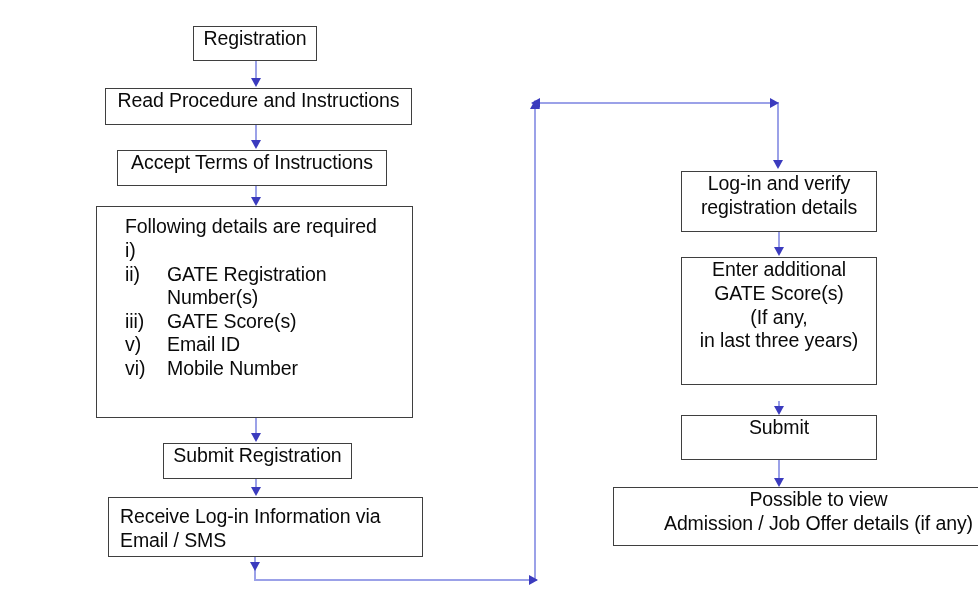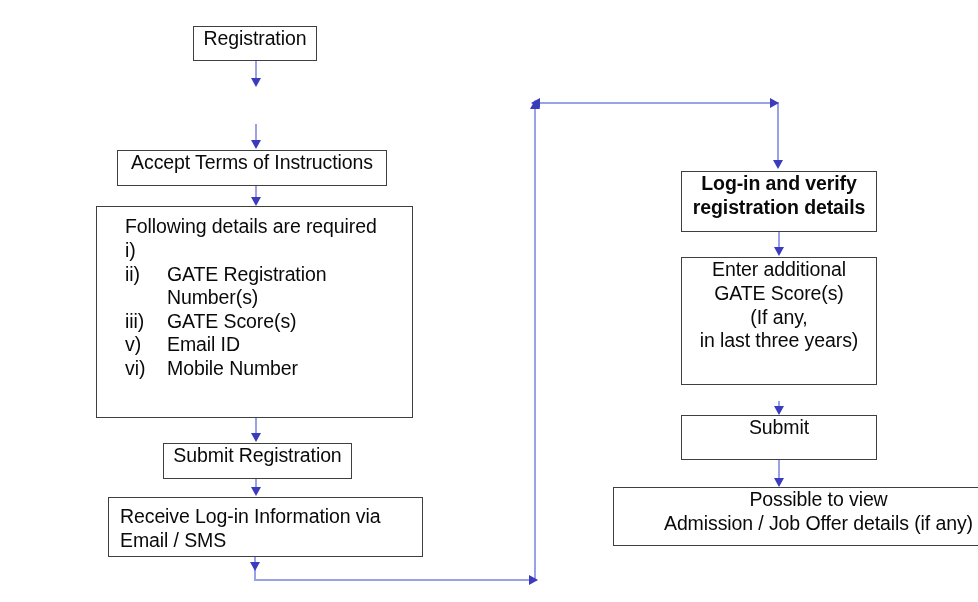--- a/index.html
+++ b/index.html
@@ -151,20 +151,23 @@
   <div class="conn-v" style="left:778px; top:401px; height:8px;"></div>
   <div class="arrow down" style="left:773.5px; top:406px;"></div>
 
   <div class="conn-v" style="left:778px; top:445px; height:36px;"></div>
   <div class="arrow down" style="left:773.5px; top:478px;"></div>
 
   <div class="node" style="left:193px; top:26px; width:124px; height:35px;">
     <span class="txt">Registration</span>
   </div>
 
+  <div class="node" style="left:105px; top:88px; width:307px; height:37px;">
+    <span class="txt">Read Procedure and Instructions</span>
+  </div>
 
   <div class="node" style="left:117px; top:150px; width:270px; height:36px;">
     <span class="txt">Accept Terms of Instructions</span>
   </div>
 
   <div class="req-box" style="left:96px; top:206px; width:317px; height:212px;">
     <span class="req-head">Following details are required</span>
     <div class="req-row">
       <span class="req-num">i)</span>
     </div>
@@ -188,21 +191,21 @@
 
   <div class="node" style="left:163px; top:443px; width:189px; height:36px;">
     <span class="txt">Submit Registration</span>
   </div>
 
   <div class="node left-align pad-top" style="left:108px; top:497px; width:315px; height:60px;">
     <span class="txt">Receive Log-in Information via
 Email / SMS</span>
   </div>
 
-  <div class="node" style="left:681px; top:171px; width:196px; height:61px;font-weight:bold;">
+  <div class="node" style="left:681px; top:171px; width:196px; height:61px;">
     <span class="txt">Log-in and verify
 registration details</span>
   </div>
 
   <div class="node" style="left:681px; top:257px; width:196px; height:128px;">
     <span class="txt">Enter additional
 GATE Score(s)
 (If any,
 in last three years)</span>
   </div>

